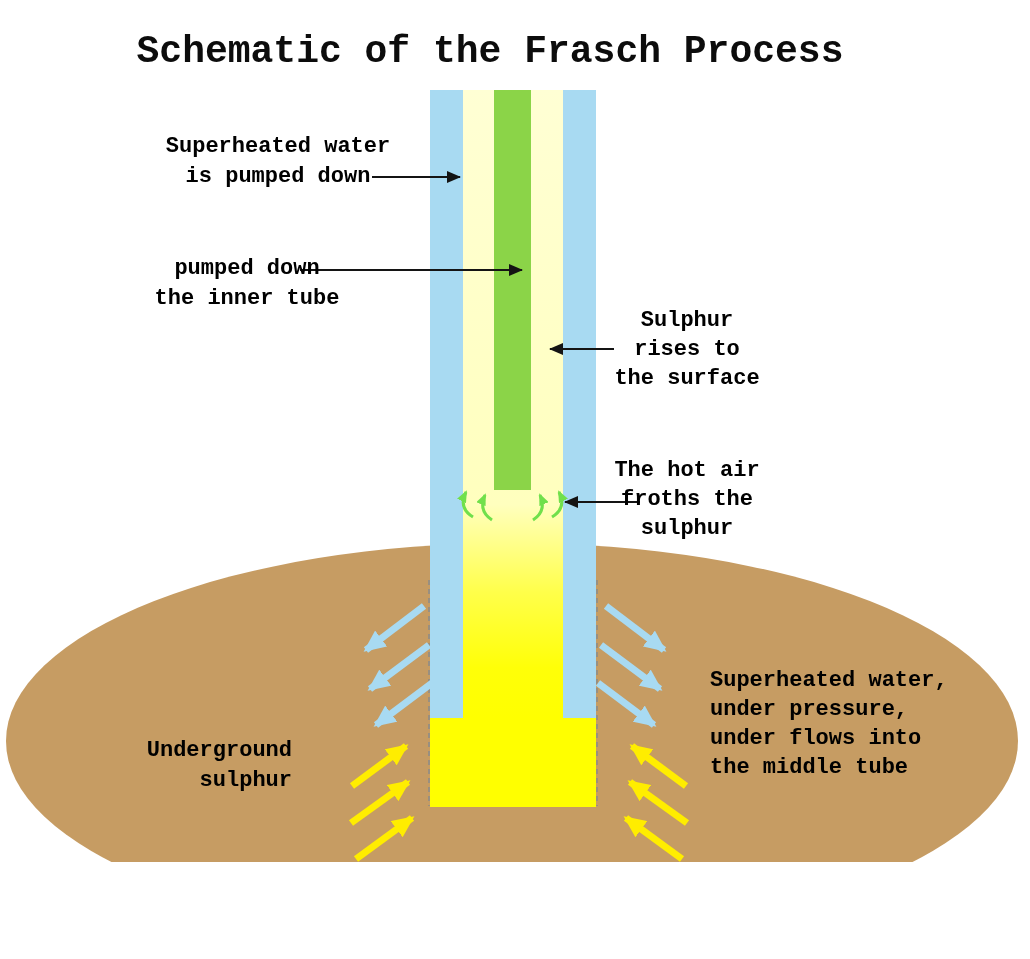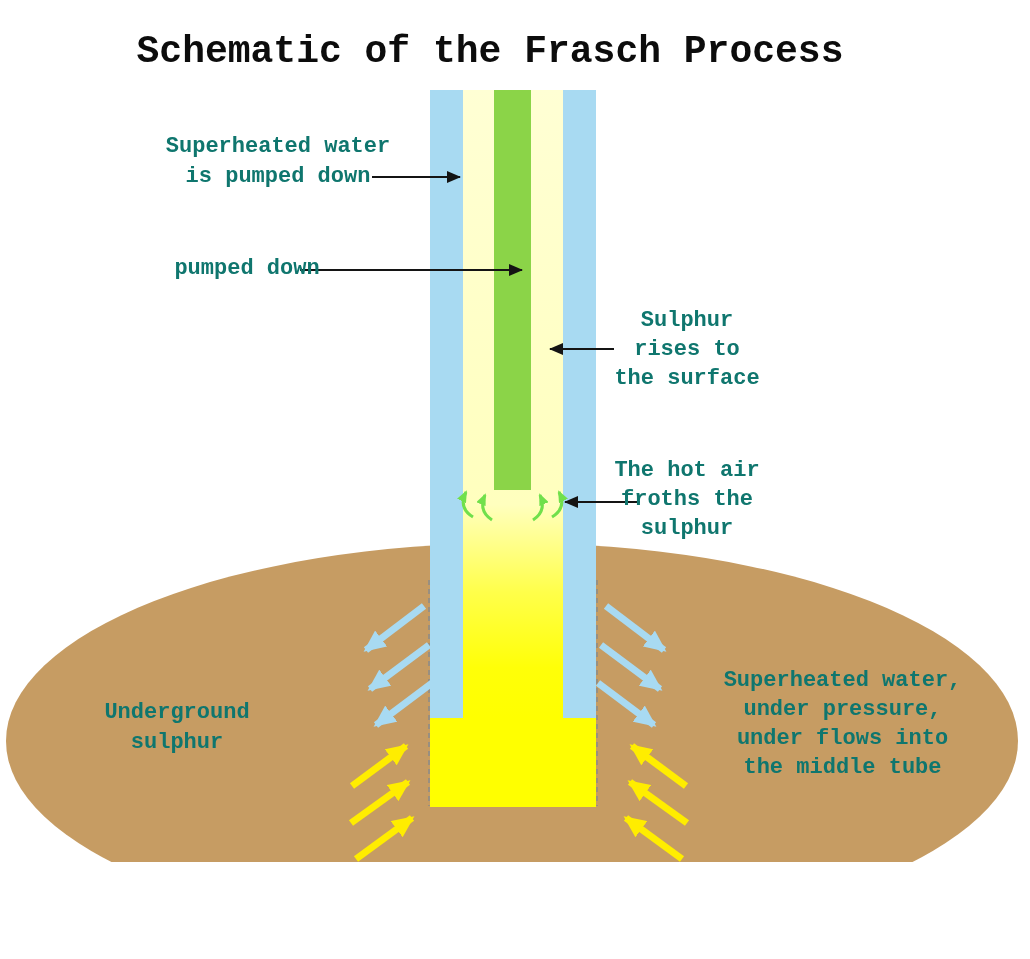--- a/index.html
+++ b/index.html
@@ -26,30 +26,30 @@
     font-weight: bold;
     letter-spacing: 0px;
     color: #0c0c0c;
     z-index: 2;
   }
   .lbl {
     position: absolute;
     font-weight: bold;
     font-size: 22px;
     line-height: 30px;
-    color: #0f766e;
+    color: #000000;
     z-index: 2;
   }
   .center { text-align: center; }
   #lbl-superheated { left: 148px; top: 132px; width: 260px; }
   #lbl-hotair      { left: 132px; top: 254px; width: 230px; }
   #lbl-rises       { left: 602px; top: 306px; width: 170px; line-height: 29px; }
   #lbl-froths      { left: 602px; top: 428px; width: 170px; line-height: 29px; margin-top: 28px; }
-  #lbl-underground { left: 62px;  top: 698px; width: 230px; text-align: center; }
-  #lbl-melts       { left: 710px; top: 666px; width: 265px; text-align: center; line-height: 29px; }
+  #lbl-underground { left: 62px;  top: 736px; width: 230px; text-align: right; }
+  #lbl-melts       { left: 710px; top: 666px; width: 265px; text-align: left; line-height: 29px; }
 </style>
 </head>
 <body>
 
 <div class="canvas">
 
   <svg class="diagram" width="1030" height="959" viewBox="0 0 1030 959">
     <defs>
       <linearGradient id="sulphurGrad" x1="0" y1="0" x2="0" y2="1">
         <stop offset="0" stop-color="#ffffd4"></stop>
@@ -130,20 +130,21 @@
 
   <div class="title">Schematic of the Frasch Process</div>
 
   <div class="lbl center" id="lbl-superheated">
     <div>Superheated water</div>
     <div>is pumped down</div>
   </div>
 
   <div class="lbl center" id="lbl-hotair">
     <div>pumped down</div>
+    <div>the inner tube</div>
   </div>
 
   <div class="lbl center" id="lbl-rises">
     <div>Sulphur</div>
     <div>rises to</div>
     <div>the surface</div>
   </div>
 
   <div class="lbl center" id="lbl-froths">
     <div>The hot air</div>

